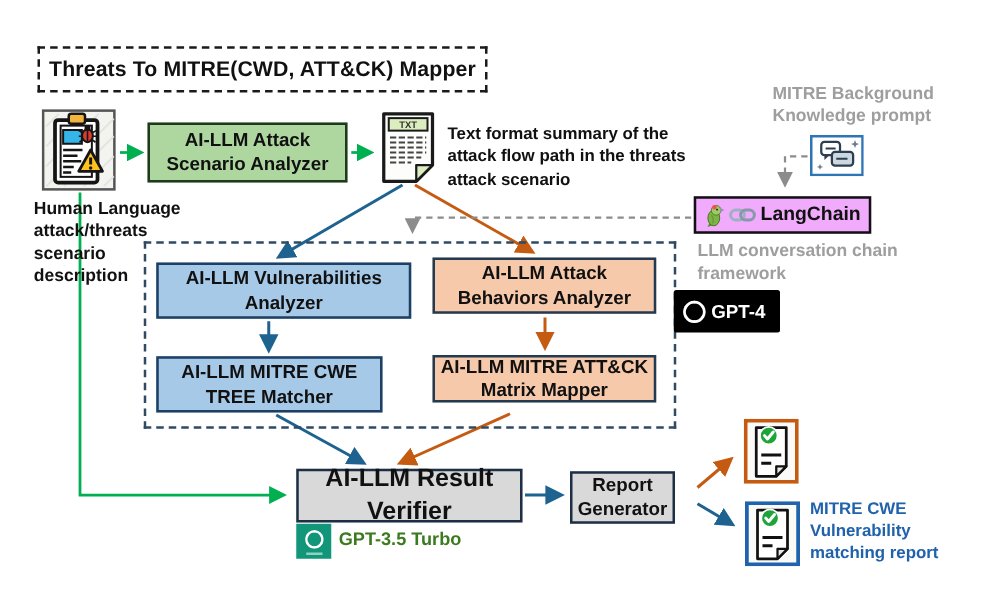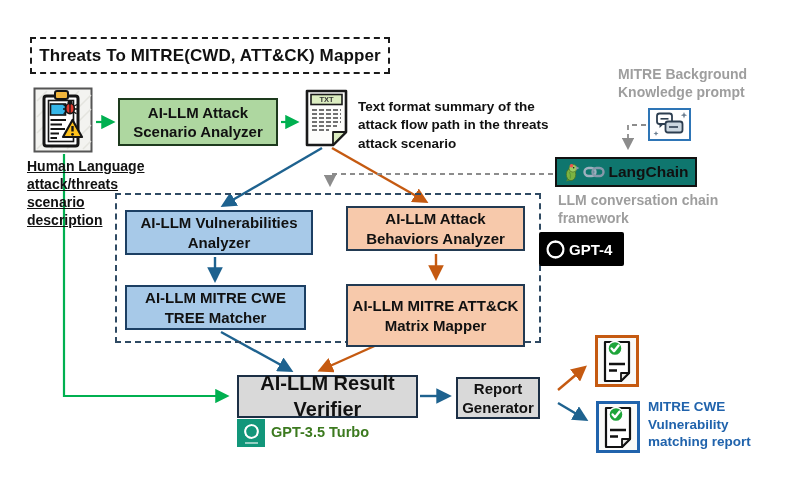--- a/index.html
+++ b/index.html
@@ -27,21 +27,21 @@
     position:absolute;left:115px;top:193px;width:426px;height:150px;z-index:1;
     border:2px dashed #2f4a63;box-sizing:border-box;background:transparent;
   }
   .caption{position:absolute;z-index:3;font-size:14px;line-height:1.28;}
   .caption-gray{color:#9e9e9e;}
   .caption-orange{color:#c55a11;font-size:13.5px;line-height:1.3;}
   .caption-blue{color:#2063ac;font-size:13.5px;line-height:1.3;}
   .caption-sm{font-size:13.5px;line-height:1.36;}
   #langchain-node{
     position:absolute;left:555px;top:157px;width:142px;height:30px;z-index:2;
-    background:#0f766e;border:2px solid #111;display:flex;align-items:center;
+    background:#f0abfc;border:2px solid #111;display:flex;align-items:center;
     justify-content:center;gap:3px;font-size:15.5px;box-sizing:border-box;
   }
   #gpt4-badge{
     position:absolute;left:539px;top:232px;width:85px;height:34px;z-index:3;
     background:#000;display:flex;align-items:center;gap:3px;padding:0 6px;
     box-sizing:border-box;color:#fff;font-size:15px;border-radius:2px;
   }
   #gpt35-icon{
     position:absolute;left:237px;top:419px;width:28px;height:28px;z-index:3;
     background:#12967a;display:flex;flex-direction:column;align-items:center;justify-content:center;
@@ -104,21 +104,21 @@
       <path d="M37,17 L37,26 M32.8,19 L30,17.5 M32.8,22 L30,22 M33,25 L30.6,26.8 M41.2,19 L44,17.5 M41.2,22 L44,22 M41,25 L43.4,26.8" stroke="#151515" stroke-width="1.3" fill="none"></path>
     </g>
     <path d="M17.5,33 H33 M17.5,37.5 H29 M17.5,42 H32 M17.5,46.5 H26 M17.5,51 H24" stroke="#151515" stroke-width="2" fill="none"></path>
     <g>
       <path d="M39.5,33 L49,50 H30 z" fill="#ffc21c" stroke="#151515" stroke-width="2.2" stroke-linejoin="round"></path>
       <path d="M39.5,39 L39.5,44.5" stroke="#151515" stroke-width="2.4"></path>
       <circle cx="39.5" cy="47.3" r="1.4" fill="#151515"></circle>
     </g>
   </svg>
 
-  <div class="caption pre" style="left:27px;top:158px;width:120px;text-decoration:underline;">Human Language
+  <div class="caption pre" style="left:27px;top:158px;width:120px;">Human Language
 attack/threats
 scenario
 description</div>
 
   <div class="node node-green pre" style="left:118px;top:98px;width:160px;height:48px;">AI-LLM Attack
 Scenario Analyzer</div>
 
   <svg class="abs" style="left:303px;top:88px;z-index:2;" width="47" height="60" viewBox="0 0 47 60">
     <path d="M4,3 H43 V44 L30,57 H4 z" fill="#fdfdfb" stroke="#1a1a1a" stroke-width="2.6" stroke-linejoin="round"></path>
     <rect x="8" y="6.5" width="31" height="10" fill="#dcedc0" stroke="#1a1a1a" stroke-width="1.6"></rect>
@@ -158,27 +158,27 @@
       <rect x="1.5" y="3" width="11" height="8" rx="4" fill="none" stroke="#9fb0bf" stroke-width="2.4"></rect>
       <rect x="9.5" y="3" width="11" height="8" rx="4" fill="none" stroke="#8699ab" stroke-width="2.4"></rect>
     </svg>
     <span>LangChain</span>
   </div>
   <div class="caption caption-gray pre" style="left:558px;top:192px;width:165px;">LLM conversation chain
 framework</div>
 
   <div class="dashedgroup"></div>
 
-  <div class="node node-blue pre" style="left:125px;top:210px;width:188px;height:45px;">AI-LLM Vulnerabilities
+  <div class="node node-blue pre" style="left:125px;top:210px;width:204px;height:45px;">AI-LLM Vulnerabilities
 Analyzer</div>
   <div class="node node-peach pre" style="left:346px;top:206px;width:179px;height:45px;">AI-LLM Attack
 Behaviors Analyzer</div>
   <div class="node node-blue pre" style="left:125px;top:285px;width:181px;height:45px;">AI-LLM MITRE CWE
 TREE Matcher</div>
-  <div class="node node-peach pre" style="left:346px;top:284px;width:179px;height:63px;">AI-LLM MITRE ATT&amp;CK
+  <div class="node node-peach pre" style="left:346px;top:284px;width:179px;height:38px;">AI-LLM MITRE ATT&amp;CK
 Matrix Mapper</div>
 
   <div id="gpt4-badge">
     <svg width="21" height="21" viewBox="-12 -12 24 24">
       <g stroke="#fff" stroke-width="2.5" stroke-linecap="round" fill="none">
         <path d="M0,-9 A9,9 0 0 1 7.79,-4.5" transform="rotate(0)"></path>
         <path d="M0,-9 A9,9 0 0 1 7.79,-4.5" transform="rotate(60)"></path>
         <path d="M0,-9 A9,9 0 0 1 7.79,-4.5" transform="rotate(120)"></path>
         <path d="M0,-9 A9,9 0 0 1 7.79,-4.5" transform="rotate(180)"></path>
         <path d="M0,-9 A9,9 0 0 1 7.79,-4.5" transform="rotate(240)"></path>

